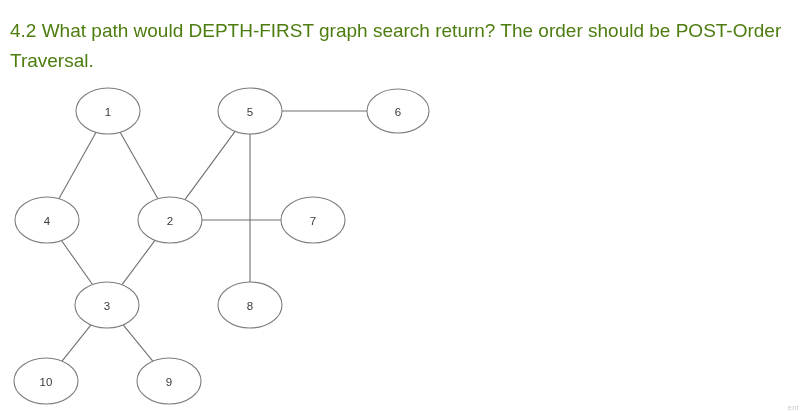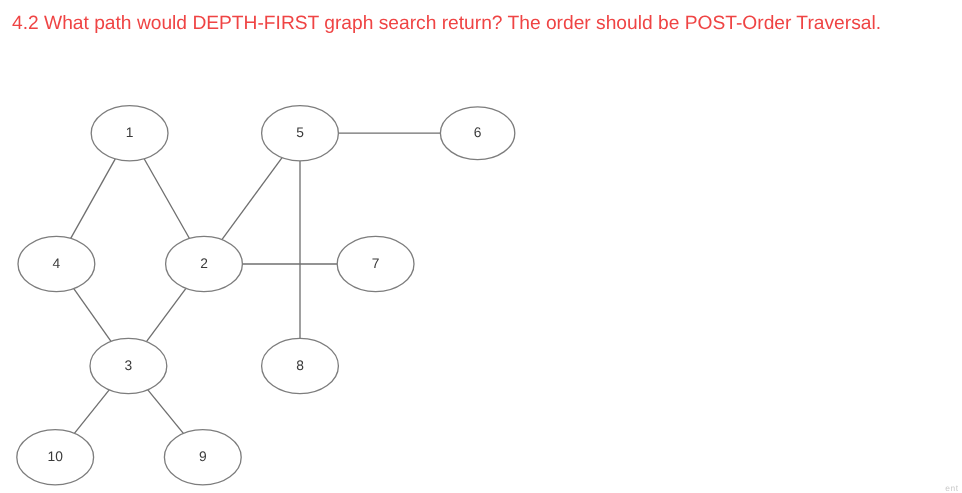--- a/index.html
+++ b/index.html
@@ -16,25 +16,25 @@
   }
   #page {
     position: relative;
     width: 802px;
     height: 411px;
     background: #ffffff;
   }
   .question-text {
     position: absolute;
     left: 10px;
-    top: 5px;
+    top: 16px;
     width: 780px;
-    font-size: 16px;
+    font-size: 19px;
     line-height: 30px;
-    color: #ef4444;
+    color: #4d7c0f;
     font-family: "Liberation Sans", sans-serif;
     letter-spacing: 0px;
     white-space: pre-wrap;
   }
   #graph-svg {
     position: absolute;
     left: 0;
     top: 0;
     width: 802px;
     height: 411px;

